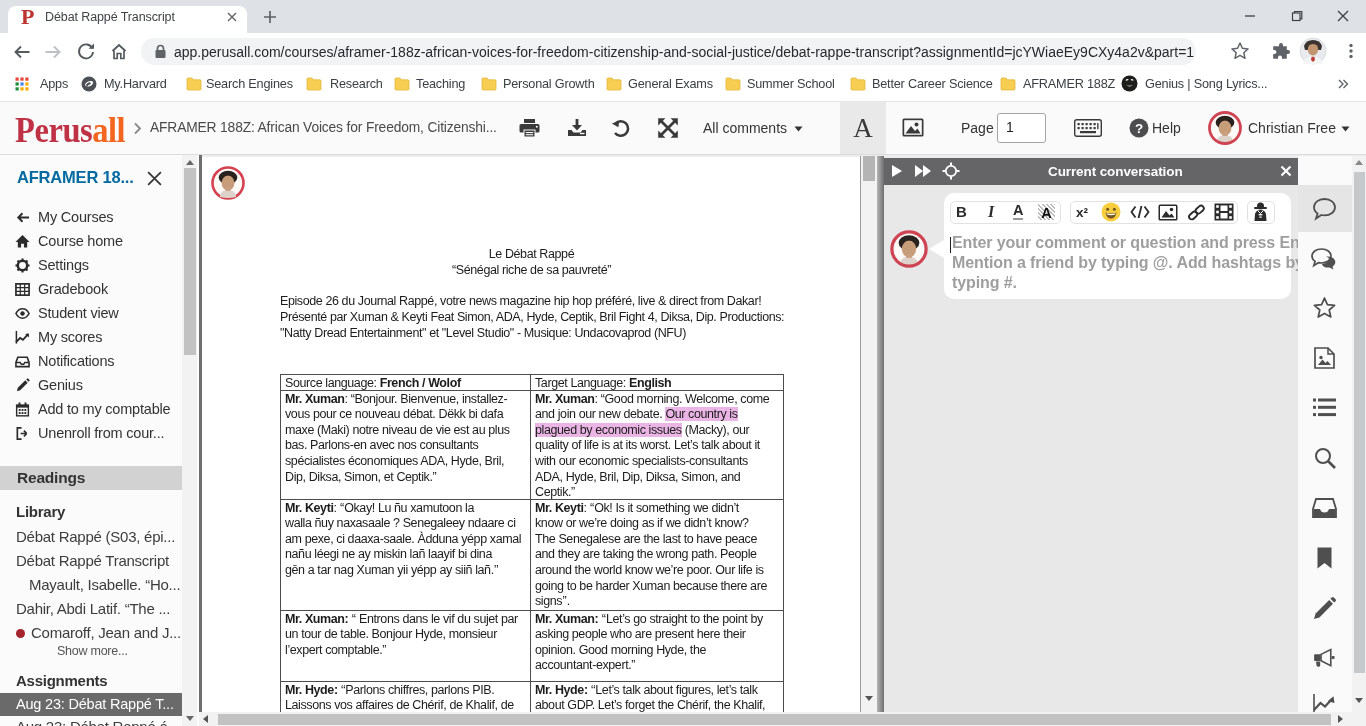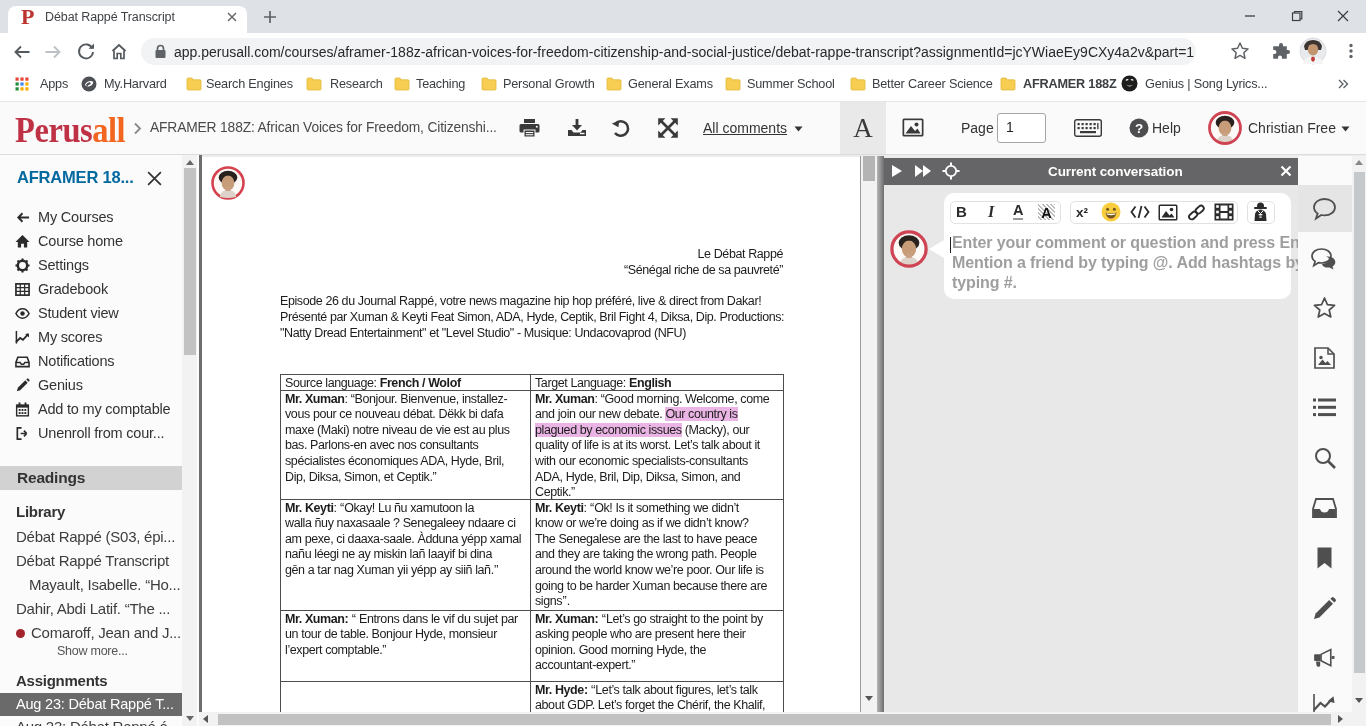--- a/index.html
+++ b/index.html
@@ -191,21 +191,21 @@
   </div>
   <div class="bktext" style="left:40px;">Apps</div>
   <div class="bktext" style="left:104px;">My.Harvard</div>
   <div class="bktext" style="left:206px;">Search Engines</div>
   <div class="bktext" style="left:330px;">Research</div>
   <div class="bktext" style="left:416px;">Teaching</div>
   <div class="bktext" style="left:503px;">Personal Growth</div>
   <div class="bktext" style="left:628px;">General Exams</div>
   <div class="bktext" style="left:747px;">Summer School</div>
   <div class="bktext" style="left:872px;">Better Career Science</div>
-  <div class="bktext" style="left:1023px;font-weight:bold;">AFRAMER 188Z</div>
+  <div class="bktext" style="left:1023px;">AFRAMER 188Z</div>
   <div class="bktext" style="left:1145px;">Genius | Song Lyrics...</div>
 
   <div class="abs" id="appheader"></div>
   <div class="abs" id="logo">Perus<span class="or">all</span></div>
   <div class="abs nw" id="crumb">AFRAMER 188Z: African Voices for Freedom, Citizenshi...</div>
   <div class="abs" id="abtn"><span>A</span></div>
   <div class="abs" id="pagelbl">Page</div>
   <div class="abs" id="pageinput">1</div>
   <div class="abs" id="helptxt">Help</div>
   <div class="abs nw" id="usertxt">Christian Free</div>
@@ -236,21 +236,21 @@
       </svg>
     <svg class="abs" style="left:657px;top:117px;" width="22" height="22" viewBox="0 0 22 22">
         <path d="M4.5 4.5 L17.5 17.5 M17.5 4.5 L4.5 17.5" stroke="#3a3a3a" stroke-width="2.7"></path>
         <g fill="#3a3a3a">
           <path d="M1.2 1.2 H8.4 L1.2 8.4 Z"></path>
           <path d="M20.8 1.2 V8.4 L13.6 1.2 Z"></path>
           <path d="M1.2 20.8 V13.6 L8.4 20.8 Z"></path>
           <path d="M20.8 20.8 H13.6 L20.8 13.6 Z"></path>
         </g>
       </svg>
-    <div class="abs nw" style="left:703px;top:120px;font-size:14px;color:#333;text-decoration:underline;">All comments</div>
+    <div class="abs nw" style="left:703px;top:120px;font-size:14px;color:#333;">All comments</div>
     <svg class="abs" style="left:794px;top:126px;" width="9" height="6" viewBox="0 0 9 6">
         <path d="M0.5 0.5 H8.5 L4.5 5.5 Z" fill="#333"></path>
       </svg>
     <svg class="abs" style="left:902px;top:118px;" width="22" height="19" viewBox="0 0 22 19">
         <rect x="0.5" y="0.5" width="21" height="18" rx="1.5" fill="#3a3a3a"></rect>
         <rect x="2.2" y="2.2" width="17.6" height="14.6" fill="#fafafa"></rect>
         <circle cx="14.5" cy="6.5" r="2" fill="#3a3a3a"></circle>
         <path d="M3.5 15.5 L9 8 L13 13 L15.5 10.5 L18.5 15.5 Z" fill="#3a3a3a"></path>
       </svg>
     <svg class="abs" style="left:1074px;top:119px;" width="28" height="18" viewBox="0 0 28 18">
@@ -396,40 +396,41 @@
   <div class="abs" id="doc">
 
     <svg class="abs" style="left:9px;top:9px;" width="34" height="34" viewBox="0 0 34 34">
       <circle cx="17" cy="17" r="15.5" fill="#fdf9f7" stroke="#d5414e" stroke-width="2.6"></circle>
       <ellipse cx="17" cy="11.5" rx="9.3" ry="6.8" fill="#2a221e"></ellipse>
       <ellipse cx="17" cy="17" rx="6.4" ry="7.6" fill="#c79c79"></ellipse>
       <path d="M8.5 13.5 Q8.5 6 17 6 Q25.5 6 25.5 13.5 L24 12 Q22.5 9 17 9.2 Q11.5 9 10 12 Z" fill="#2a221e"></path>
       <path d="M9 30 Q10 24 17 24 Q24 24 25 30 L25 31 Q17 33 9 31 Z" fill="#ddd3cb"></path>
       <rect x="14.5" y="21" width="5" height="4" fill="#c9a084"></rect>
     </svg>
-    <div class="doctext" style="left:78px;top:90px;width:503px;text-align:right;line-height:15.5px;">Le Débat Rappé<br>“Sénégal riche de sa pauvreté”</div>
+    <div class="doctext" style="left:78px;top:90px;width:503px;text-align:center;line-height:15.5px;">Le Débat Rappé<br>“Sénégal riche de sa pauvreté”</div>
     <div class="doctext" style="left:78px;top:137px;line-height:15.9px;">Episode 26 du Journal Rappé, votre news magazine hip hop préféré, live &amp; direct from Dakar!<br>Présenté par Xuman &amp; Keyti Feat Simon, ADA, Hyde, Ceptik, Bril Fight 4, Diksa, Dip. Productions:<br>"Natty Dread Entertainment" et "Level Studio" - Musique: Undacovaprod (NFU)</div>
 
     <div class="tline" style="left:78px;top:217px;width:504px;height:1px;"></div>
     <div class="tline" style="left:78px;top:233px;width:504px;height:1px;"></div>
     <div class="tline" style="left:78px;top:342px;width:504px;height:1px;"></div>
     <div class="tline" style="left:78px;top:453px;width:504px;height:1px;"></div>
     <div class="tline" style="left:78px;top:524px;width:504px;height:1px;"></div>
     <div class="tline" style="left:78px;top:217px;width:1px;height:338px;"></div>
     <div class="tline" style="left:328px;top:217px;width:1px;height:338px;"></div>
     <div class="tline" style="left:581px;top:217px;width:1px;height:338px;"></div>
 
     <div class="doctext" style="left:83px;top:218.5px;">Source language: <b>French / Wolof</b></div>
     <div class="doctext" style="left:333px;top:218.5px;">Target Language: <b>English</b></div>
     <div class="doctext" style="left:83px;top:234.5px;"><b>Mr. Xuman</b>: “Bonjour. Bienvenue, installez-<br>vous pour ce nouveau débat. Dëkk bi dafa<br>maxe (Maki) notre niveau de vie est au plus<br>bas. Parlons-en avec nos consultants<br>spécialistes économiques ADA, Hyde, Bril,<br>Dip, Diksa, Simon, et Ceptik.”</div>
     <div class="doctext" style="left:333px;top:234.5px;"><b>Mr. Xuman</b>: “Good morning. Welcome, come<br>and join our new debate. <span class="hl">Our country is</span><br><span class="hl">plagued by economic issues</span> (Macky), our<br>quality of life is at its worst. Let’s talk about it<br>with our economic specialists-consultants<br>ADA, Hyde, Bril, Dip, Diksa, Simon, and<br>Ceptik.”</div>
     <div class="doctext" style="left:83px;top:343.5px;"><b>Mr. Keyti</b>: ‘‘Okay! Lu ñu xamutoon la<br>walla ñuy naxasaale ? Senegaleey ndaare ci<br>am pexe, ci daaxa-saale. Àdduna yépp xamal<br>nañu léegi ne ay miskin lañ laayif bi dina<br>gēn a tar nag Xuman yii yépp ay siiñ lañ.’’</div>
     <div class="doctext" style="left:333px;top:343.5px;"><b>Mr. Keyti</b>: ‘‘Ok! Is it something we didn’t<br>know or we’re doing as if we didn’t know?<br>The Senegalese are the last to have peace<br>and they are taking the wrong path. People<br>around the world know we’re poor. Our life is<br>going to be harder Xuman because there are<br>signs’’.</div>
     <div class="doctext" style="left:83px;top:454.5px;"><b>Mr. Xuman:</b> ‘‘ Entrons dans le vif du sujet par<br>un tour de table. Bonjour Hyde, monsieur<br>l’expert comptable.”</div>
     <div class="doctext" style="left:333px;top:454.5px;"><b>Mr. Xuman:</b> ‘‘Let’s go straight to the point by<br>asking people who are present here their<br>opinion. Good morning Hyde, the<br>accountant-expert.”</div>
+    <div class="doctext" style="left:83px;top:525.5px;"><b>Mr. Hyde:</b> ‘‘Parlons chiffres, parlons PIB.<br>Laissons vos affaires de Chérif, de Khalif, de</div>
     <div class="doctext" style="left:333px;top:525.5px;"><b>Mr. Hyde:</b> ‘‘Let’s talk about figures, let’s talk<br>about GDP. Let’s forget the Chérif, the Khalif,</div>
   </div>
   <div class="abs" id="docsb"></div>
   <div class="abs" style="left:860px;top:156px;width:1px;height:556px;background:#9a9a9a;"></div>
   <div class="sbthumb" style="left:863px;top:156px;width:12px;height:25px;background:#b4b4b4;"></div>
   <div class="tri" style="left:865px;top:696px;border-left:4px solid transparent;border-right:4px solid transparent;border-top:5px solid #555;"></div>
   <div class="abs" id="docsep"></div>
 
   <div class="abs" id="convbody"></div>
   <div class="abs" id="convhead"></div>

